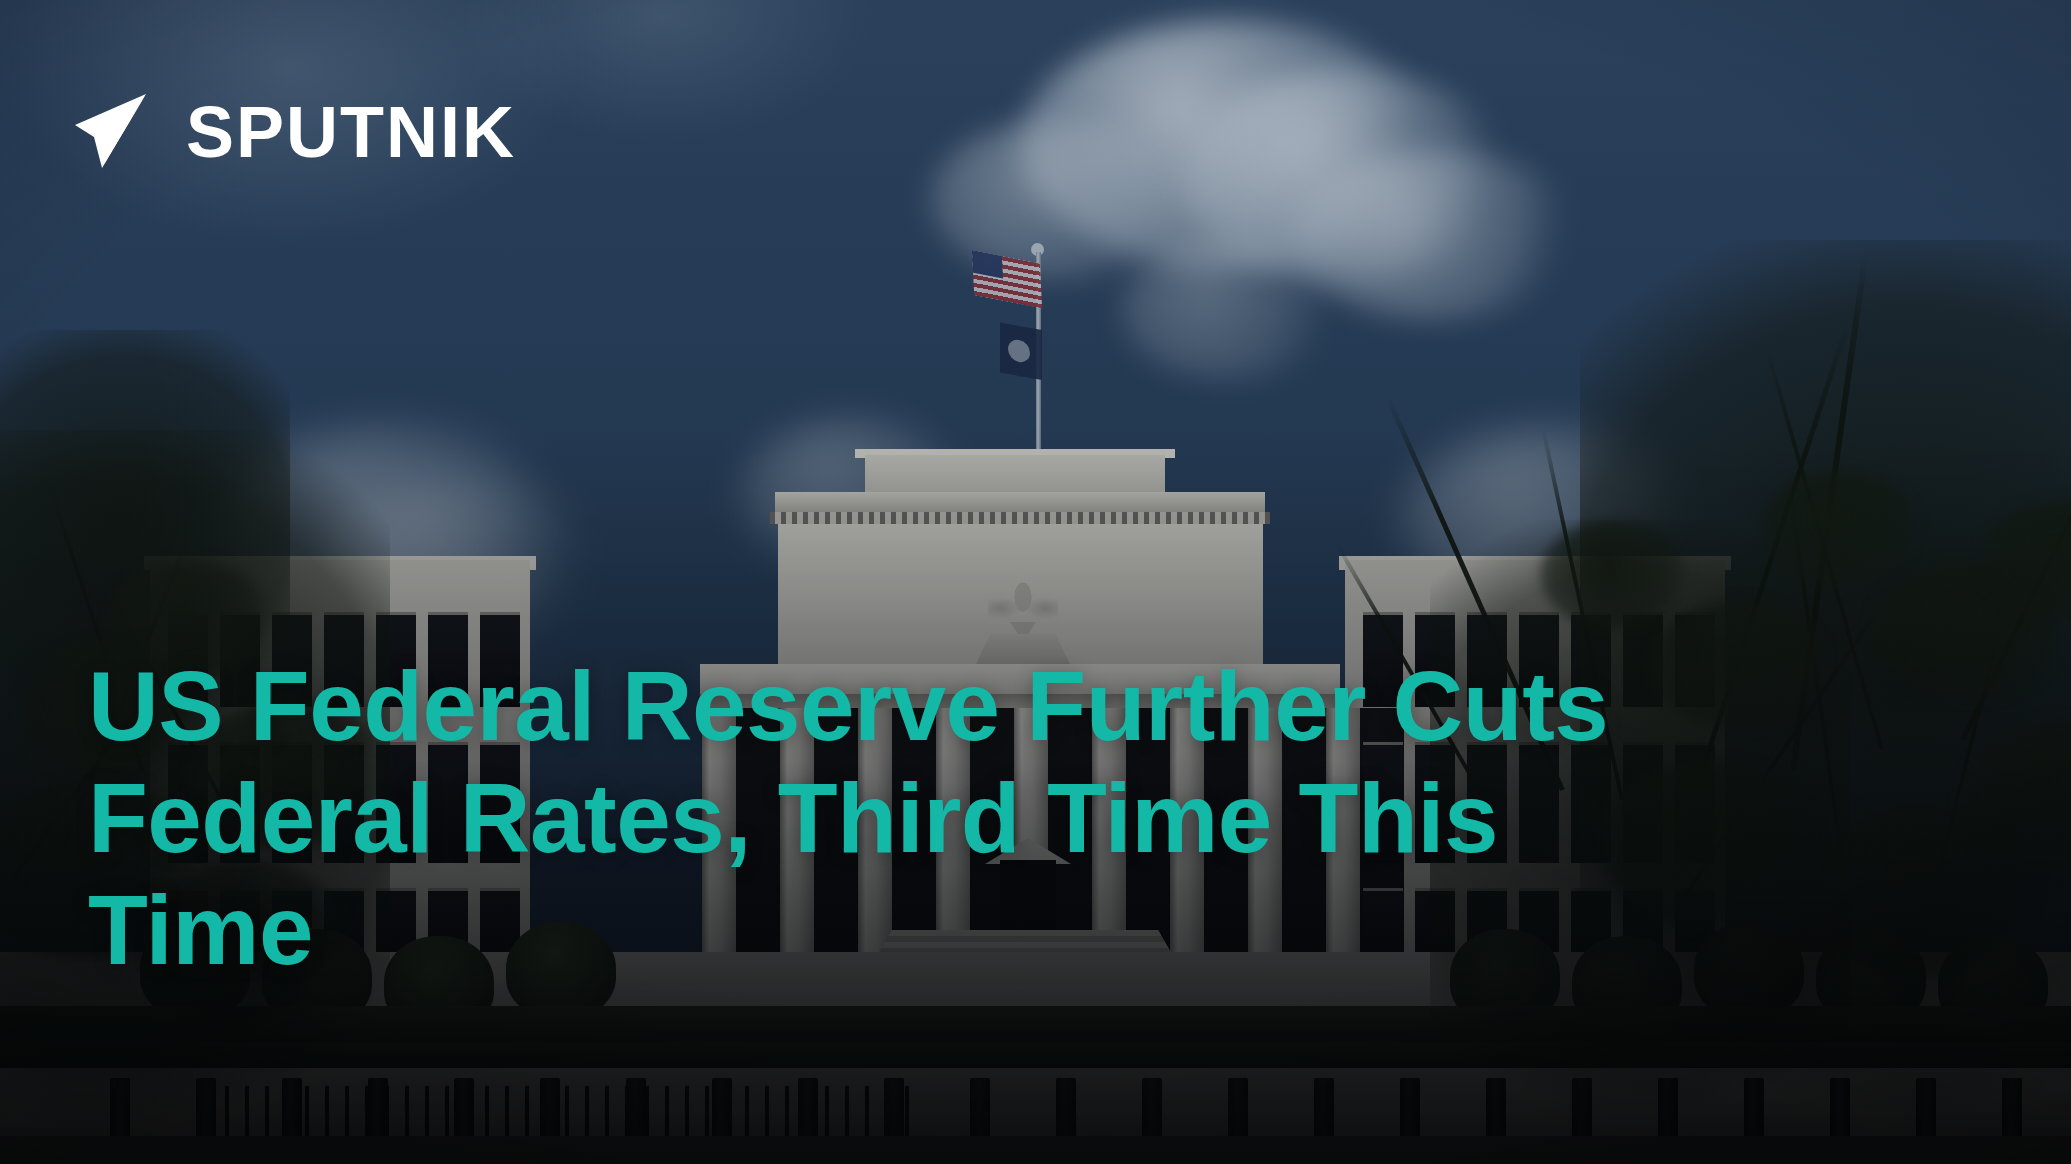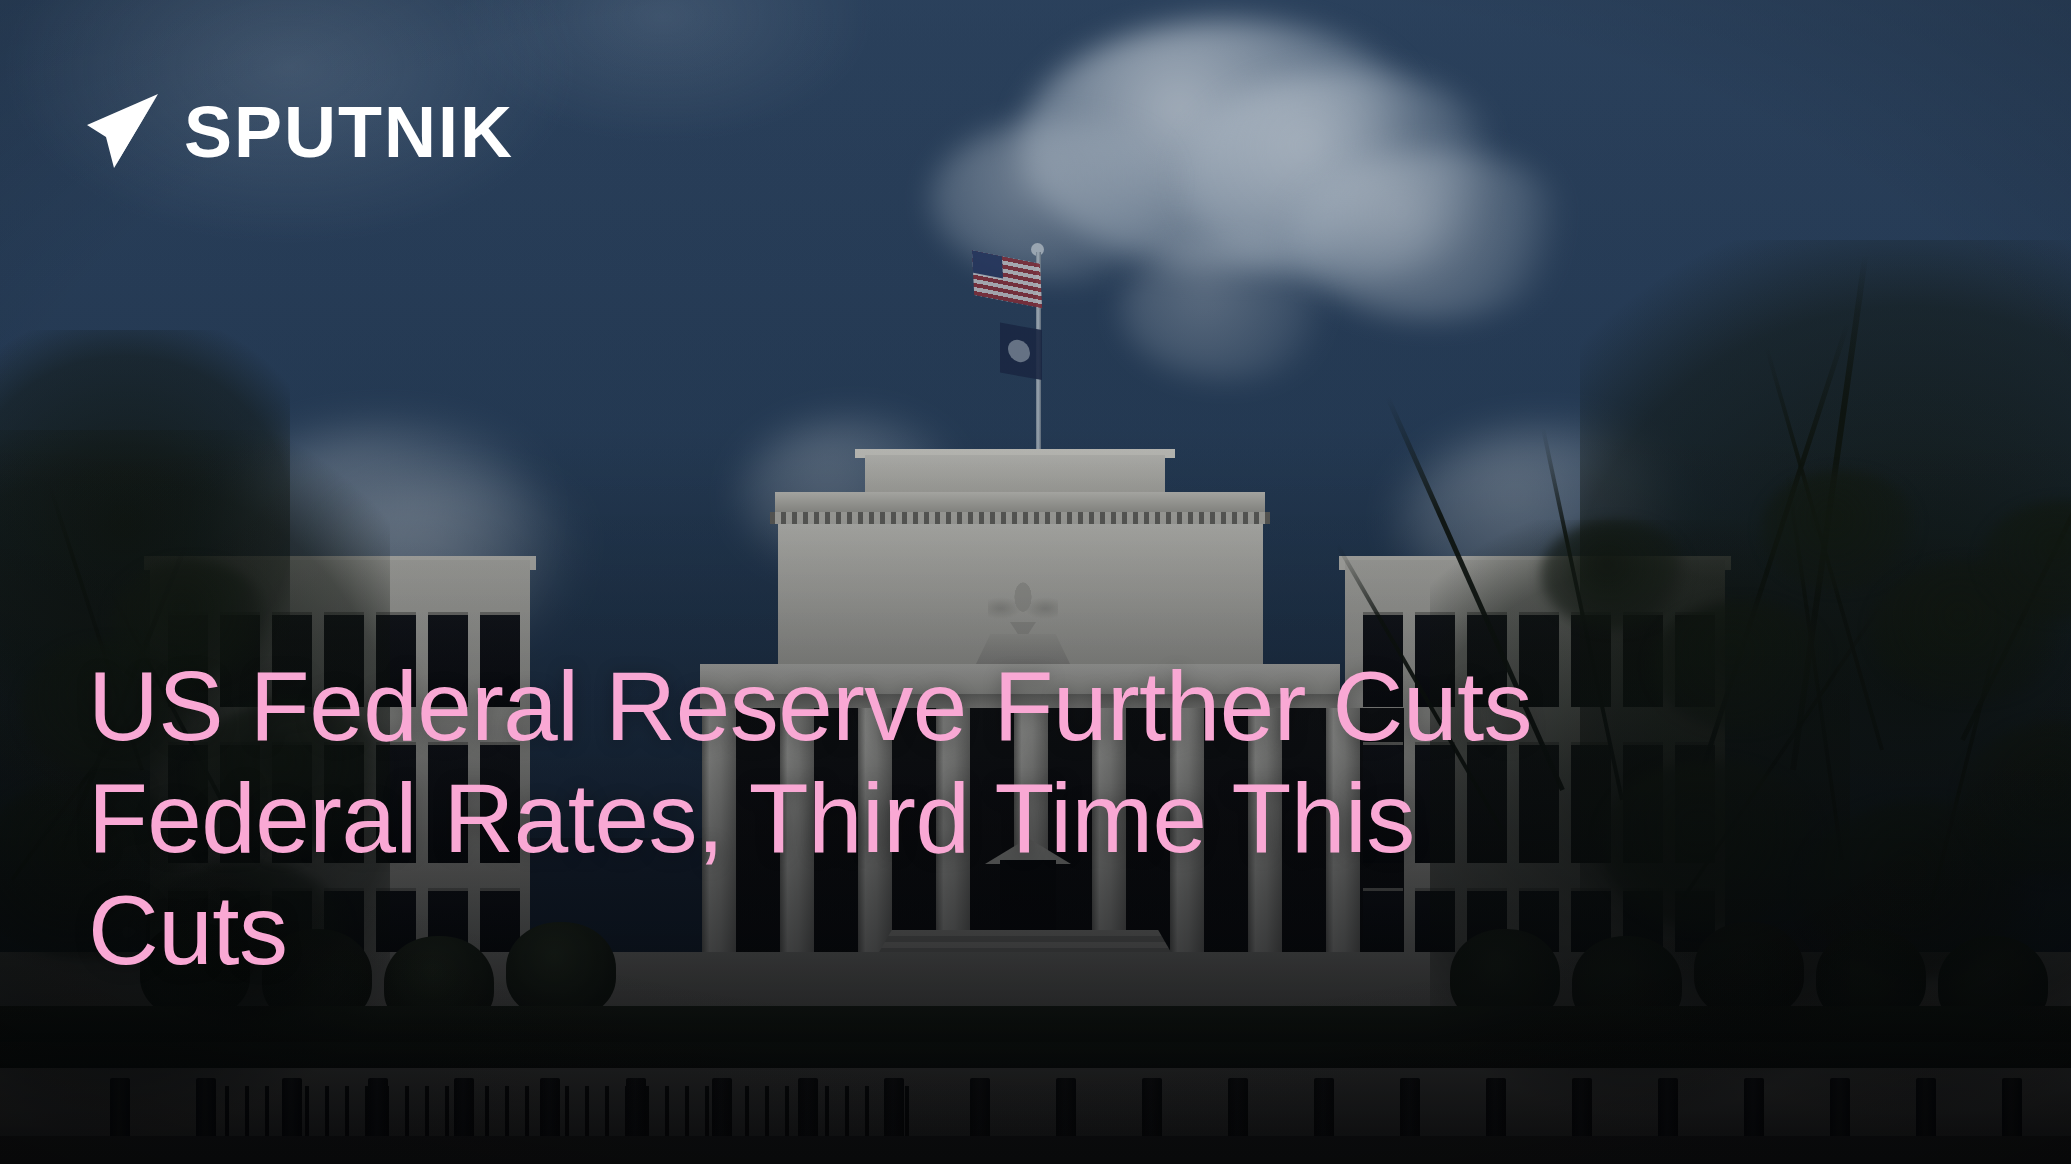--- a/index.html
+++ b/index.html
@@ -330,47 +330,47 @@
   .text-scrim {
     position: absolute;
     left: 0; right: 0; bottom: 0; height: 64%;
     background: linear-gradient(to top, rgba(0,0,0,0.50), rgba(0,0,0,0.16) 55%, rgba(0,0,0,0) 100%);
     pointer-events: none;
   }
 
   
   #logo {
     position: absolute;
-    left: 84px; top: 92px;
+    left: 72px; top: 92px;
     display: flex;
     align-items: center;
-    gap: 22px;
+    gap: 36px;
     z-index: 12;
   }
   #logo .mark { width: 78px; height: 80px; display: block; }
   #logo .wordmark {
     color: #ffffff;
     font-family: "Liberation Sans", sans-serif;
     font-weight: 700;
     font-size: 72px;
     letter-spacing: 2px;
     line-height: 1;
     white-space: nowrap;
   }
 
   
   #headline {
     position: absolute;
     left: 88px;
     top: 584px;
     width: 1840px;
     z-index: 12;
-    color: #f9a8d4;
+    color: #14b8a6;
     font-family: "Liberation Sans", sans-serif;
-    font-weight: 400;
+    font-weight: 700;
     font-size: 98px;
     line-height: 1.145;
     letter-spacing: -0.5px;
     text-shadow: 0 2px 18px rgba(0,0,0,0.30);
   }
   #headline .hl-line { display: block; white-space: nowrap; }
 </style>
 </head>
 <body>
 
@@ -567,16 +567,16 @@
     <svg class="mark" viewBox="0 0 78 80" aria-hidden="true">
       <path d="M74 2 L30 76 L22 45 L3 33 Z" fill="#ffffff"></path>
       <path d="M74 2 L41 55 L30 76 Z" fill="#ffffff" opacity="0.92"></path>
     </svg>
     <span class="wordmark">SPUTNIK</span>
   </div>
 
   <h1 id="headline">
     <span class="hl-line">US Federal Reserve Further Cuts</span>
     <span class="hl-line">Federal Rates, Third Time This</span>
-    <span class="hl-line">Cuts</span>
+    <span class="hl-line">Time</span>
   </h1>
 
 </div>
 
 </body></html>

